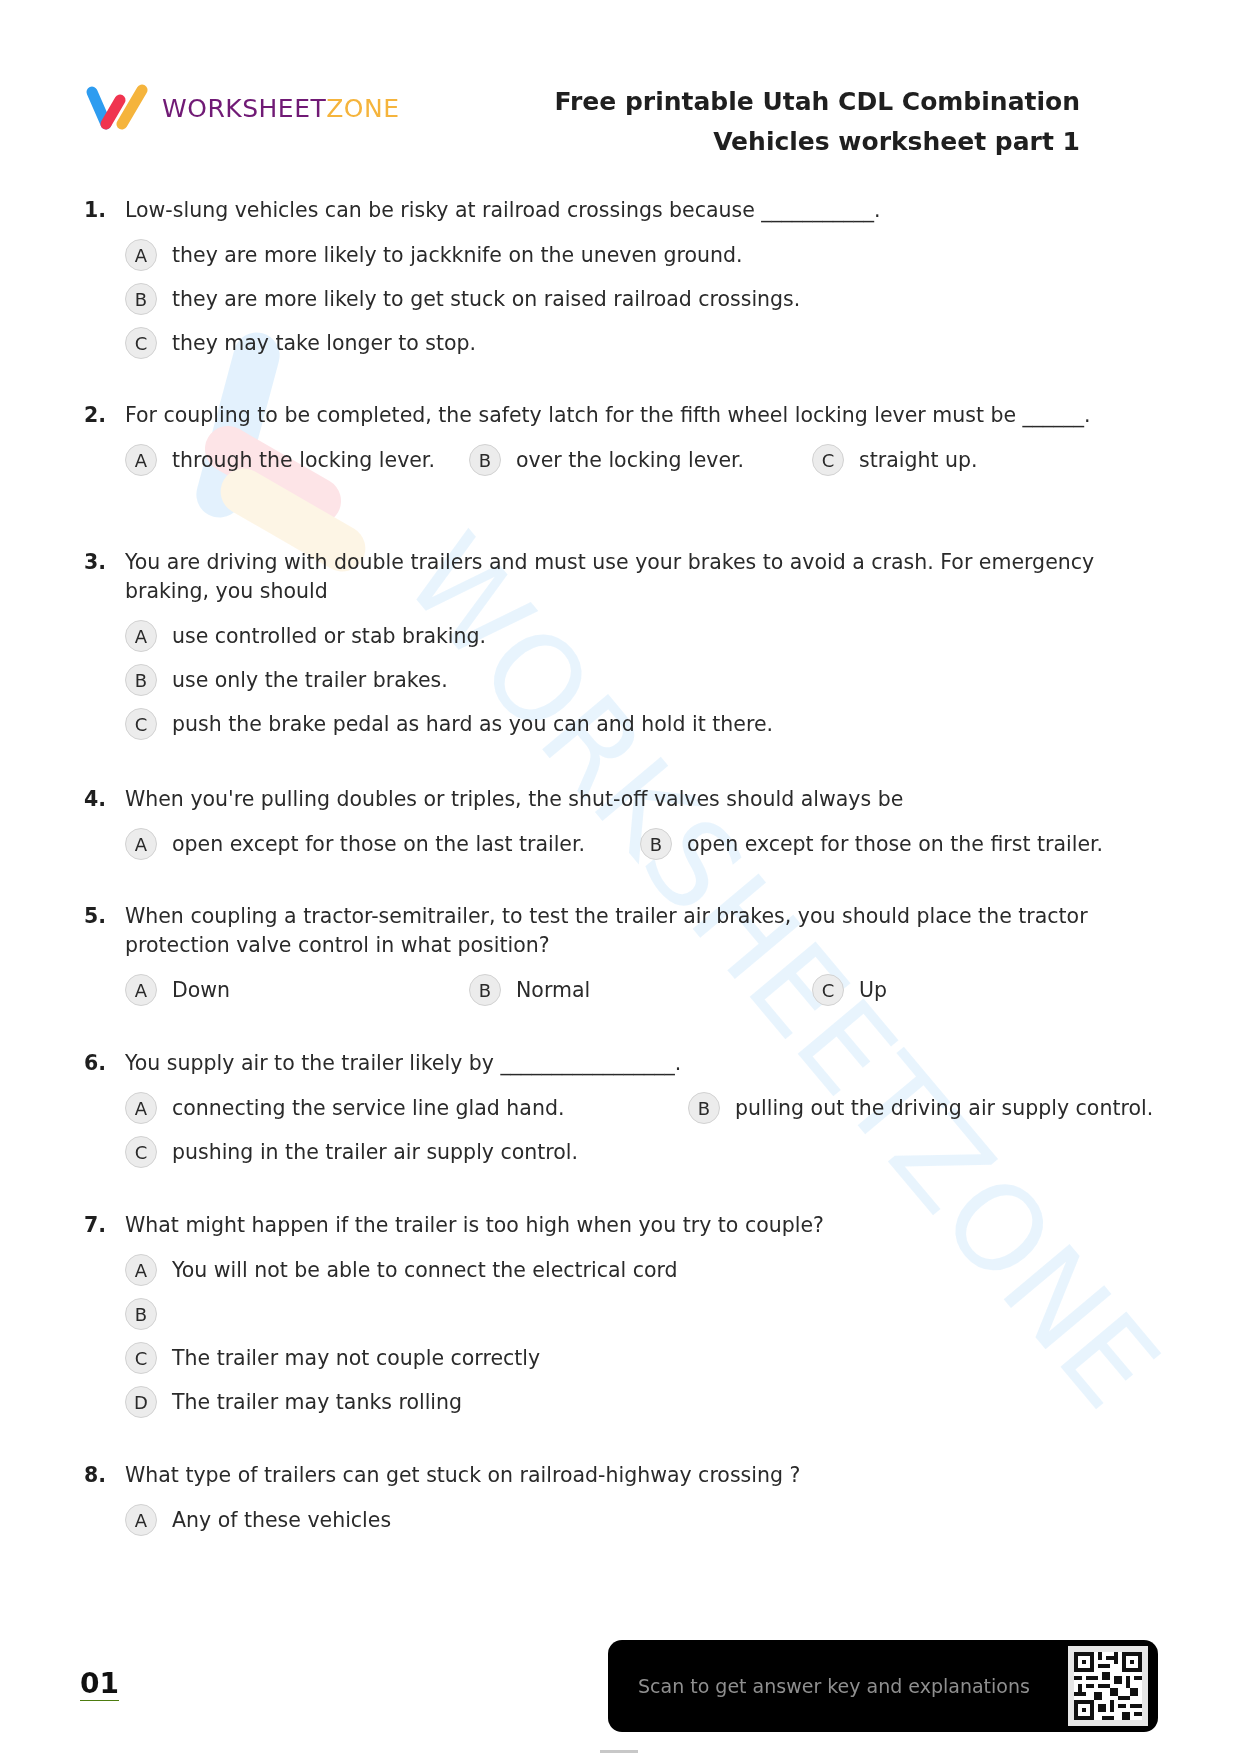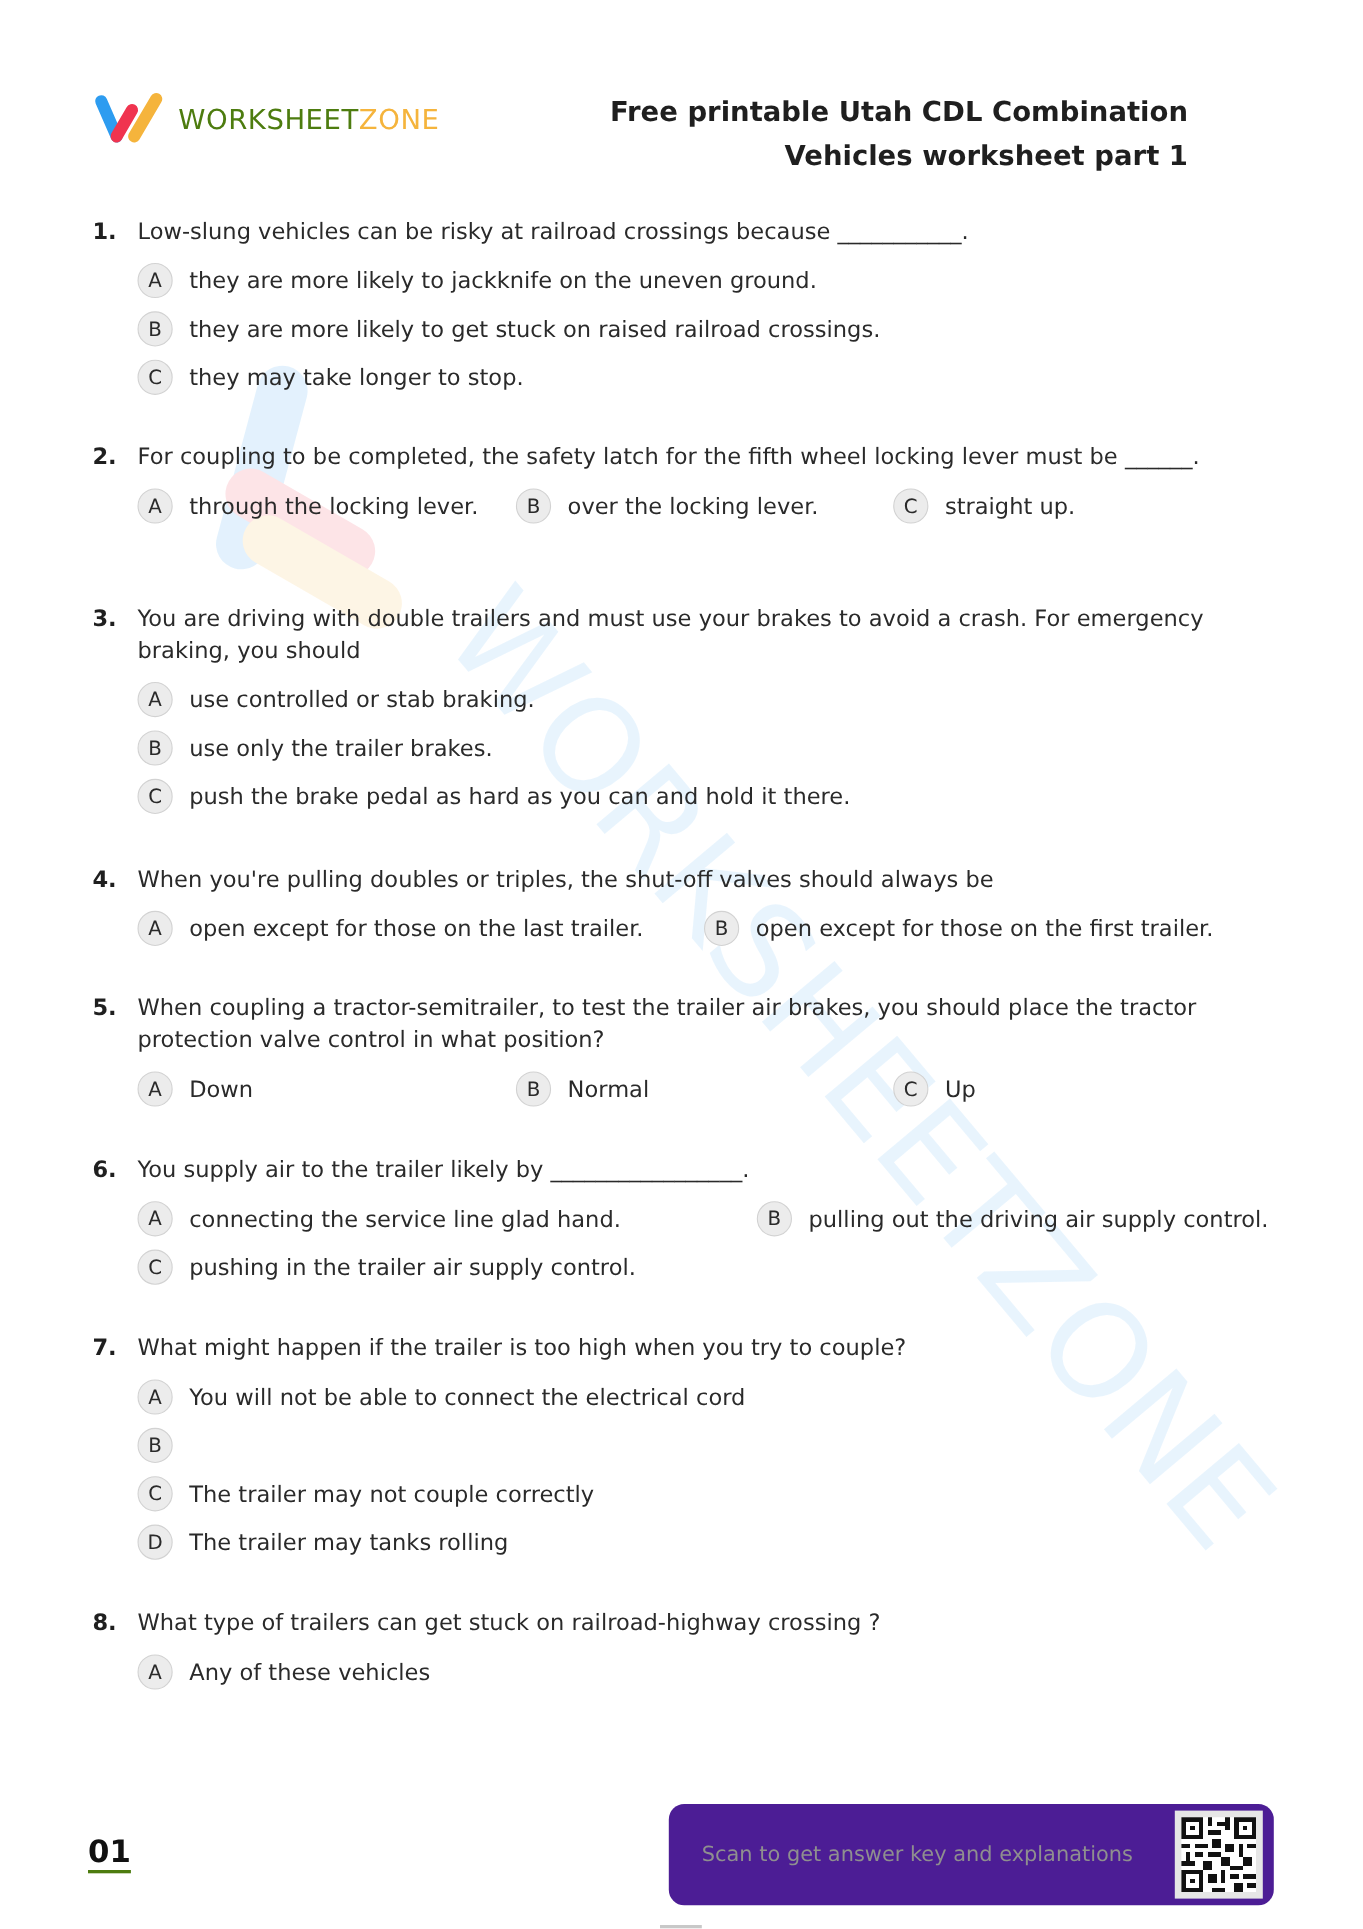--- a/index.html
+++ b/index.html
@@ -5,38 +5,38 @@
   * { box-sizing: border-box; margin: 0; padding: 0; }
   html, body { width: 1239px; height: 1754px; background: #ffffff; }
   body { position: relative; font-family: "DejaVu Sans", sans-serif; color: #2a2a2a; overflow: hidden; }
 
   .watermark { position: absolute; left: 0; top: 0; width: 1239px; height: 1754px; pointer-events: none; z-index: 0; }
   .content { position: relative; z-index: 1; }
 
   .logo { position: absolute; left: 84px; top: 84px; display: flex; align-items: center; }
   .logo svg { width: 68px; height: 48px; }
   .logo-text { font-family: "DejaVu Sans", sans-serif; font-size: 25px; letter-spacing: 0.5px; margin-left: 10px; font-weight: normal; }
-  .logo-text .w1 { color: #4d7c0f; text-align: right; }
+  .logo-text .w1 { color: #701a75; text-align: right; }
   .logo-text .w2 { color: #f5b43c; }
 
   .title { position: absolute; left: 520px; top: 82px; width: 560px; text-align: right; font-family: "DejaVu Sans", sans-serif; font-weight: bold; font-size: 25px; line-height: 40px; color: #1f1f1f; }
 
   .question { position: absolute; left: 84px; width: 1080px; }
   .q-head { display: flex; font-size: 20.5px; line-height: 29px; color: #2a2a2a; }
   .q-num { width: 41px; flex: none; font-weight: bold; color: #1f1f1f; }
   .q-text { flex: 1; }
   .options { margin-left: 41px; }
   .opt-row { display: flex; align-items: center; height: 44px; }
   .opt { display: flex; align-items: center; font-size: 20.5px; color: #2a2a2a; }
   .badge { width: 32px; height: 32px; border-radius: 50%; background: #ececec; border: 1px solid #d2d2d2; display: flex; align-items: center; justify-content: center; font-size: 18px; color: #2a2a2a; margin-right: 15px; flex: none; }
 
-  .footer-box { position: absolute; left: 608px; top: 1640px; width: 550px; height: 92px; background: #4c1d95; border-radius: 14px; }
+  .footer-box { position: absolute; left: 608px; top: 1640px; width: 550px; height: 92px; background: #000000; border-radius: 14px; }
   .footer-text { position: absolute; left: 30px; top: 0; line-height: 92px; font-size: 19px; color: #8f8f8f; }
   .qr { position: absolute; right: 10px; top: 6px; width: 80px; height: 80px; background: #e6e6e6; display: flex; align-items: center; justify-content: center; }
-  .page-num { position: absolute; left: 80px; top: 1668px; font-size: 28px; font-weight: bold; color: #111; border-bottom: 3px solid #4d7c0f; line-height: 32px; }
+  .page-num { position: absolute; left: 80px; top: 1668px; font-size: 28px; font-weight: bold; color: #111; border-bottom: 1px solid #4d7c0f; line-height: 32px; }
   .bottom-line { position: absolute; left: 600px; top: 1750px; width: 38px; height: 3px; background: #c8c8c8; }
 </style>
 </head>
 <body>
 
 <svg class="watermark" viewBox="0 0 1239 1754">
   <g opacity="0.13">
     <rect x="215" y="330" width="46" height="190" rx="23" fill="#2d9cf0" transform="rotate(15 238 425)"></rect>
     <rect x="250" y="400" width="46" height="150" rx="23" fill="#f0344f" transform="rotate(-60 273 475)"></rect>
     <rect x="270" y="440" width="46" height="160" rx="23" fill="#f5b43c" transform="rotate(-60 293 520)"></rect>

